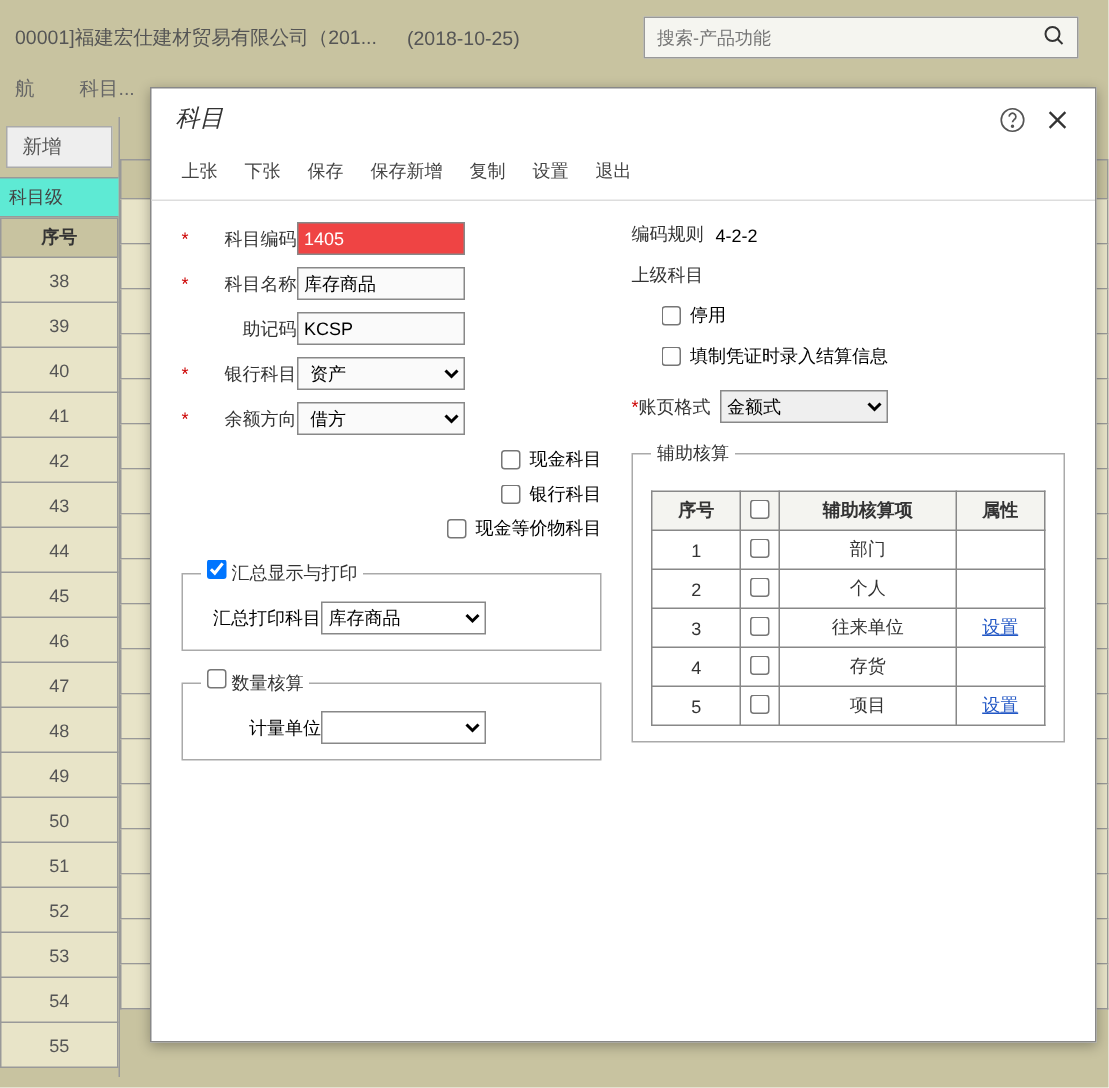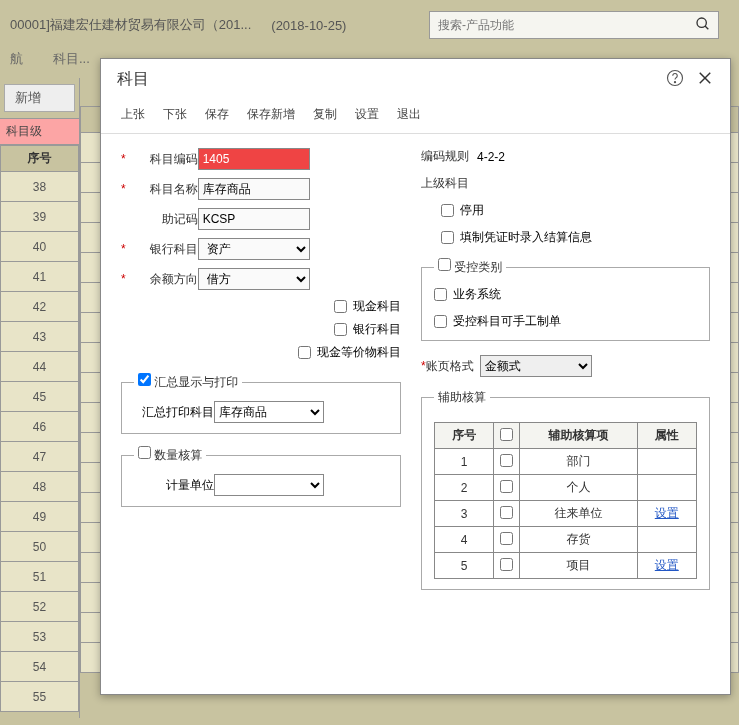--- a/index.html
+++ b/index.html
@@ -13,29 +13,29 @@
 .bg-search input { border: none; background: transparent; flex: 1; padding: 0 8px; outline: none; }
 .bg-search button { width: 30px; height: 26px; background: transparent; border: none; cursor: pointer; }
 .bg-search svg { width: 16px; height: 16px; }
 
 .bg-tabs { display: flex; height: 28px; padding-left: 10px; gap: 30px; color: #666; }
 .bg-tabs span { font-size: 13px; }
 
 .bg-body { display: flex; height: 640px; }
 .bg-left { width: 80px; border-right: 1px solid #999; }
 .bg-btn { background: #eee; border: 1px solid #aaa; padding: 4px 10px; margin: 6px 4px; color: #555; font-size: 13px; }
-.bg-label { padding: 4px 6px; color: #444; font-size: 12px; background: #fca5a5; border-top: 1px solid #999; border-bottom: 1px solid #999; }
+.bg-label { padding: 4px 6px; color: #444; font-size: 12px; background: #5eead4; border-top: 1px solid #999; border-bottom: 1px solid #999; }
 .bg-seq-header { background: #c8c3a0; border: 1px solid #999; padding: 4px 6px; color: #333; font-weight: bold; text-align: center; }
 .bg-seq { background: #e8e4c8; border: 1px solid #999; border-top: none; color: #555; height: 30px; display: flex; align-items: center; justify-content: center; }
 .bg-right { flex: 1; padding-top: 6px; }
 .bg-right-top { color: #555; text-align: right; padding-right: 10px; font-size: 13px; margin-bottom: 4px; }
 .bg-col-header { background: #c8c3a0; border: 1px solid #999; padding: 4px 6px; text-align: right; padding-right: 30px; color: #333; font-weight: bold; }
 .bg-col-cell { background: #e8e4c8; border: 1px solid #999; border-top: none; height: 30px; color: #555; text-align: right; padding-right: 30px; display: flex; align-items: center; justify-content: flex-end; }
 .modal { position: absolute; top: 58px; left: 100px; right: 8px; bottom: 30px; background: #fff; border: 1px solid #888; box-shadow: 0 2px 8px rgba(0,0,0,0.3); display: flex; flex-direction: column; }
-.modal-title-bar { display: flex; align-items: flex-start; padding: 10px 16px; }
+.modal-title-bar { display: flex; align-items: center; padding: 10px 16px; font-style: italic; }
 .modal-title-bar h2 { font-size: 16px; font-weight: normal; color: #333; }
 .modal-title-bar .icons { margin-left: auto; display: flex; gap: 12px; }
 .modal-title-bar svg { width: 18px; height: 18px; cursor: pointer; }
 
 .modal-toolbar { display: flex; gap: 18px; padding: 6px 20px 10px; color: #444; border-bottom: 1px solid #ddd; }
 .modal-toolbar span { cursor: pointer; }
 
 .modal-body { flex: 1; padding: 14px 20px; display: flex; gap: 20px; }
 .col-left { width: 280px; }
 .col-right { flex: 1; }
@@ -230,31 +230,20 @@
         </div>
       <div class="right-row" style="margin-left:20px">
           <input type="checkbox" style="">
           <span>停用</span>
         </div>
       <div class="right-row" style="margin-left:20px">
           <input type="checkbox" style="">
           <span>填制凭证时录入结算信息</span>
         </div>
 
-      <fieldset>
-        <legend><input type="checkbox" style=""> <span>受控类别</span></legend>
-        <div class="right-row">
-            <input type="checkbox" style="">
-            <span>业务系统</span>
-          </div>
-        <div class="right-row" style="margin-bottom:0">
-            <input type="checkbox" style="">
-            <span>受控科目可手工制单</span>
-          </div>
-      </fieldset>
 
       <div class="right-row" style="margin-top:14px">
           <span class="req" style="color:#c00">*</span>
           <label>账页格式</label>
           <select><option>金额式</option></select>
         </div>
 
       <fieldset>
         <legend>辅助核算</legend>
         <table class="aux-table">

